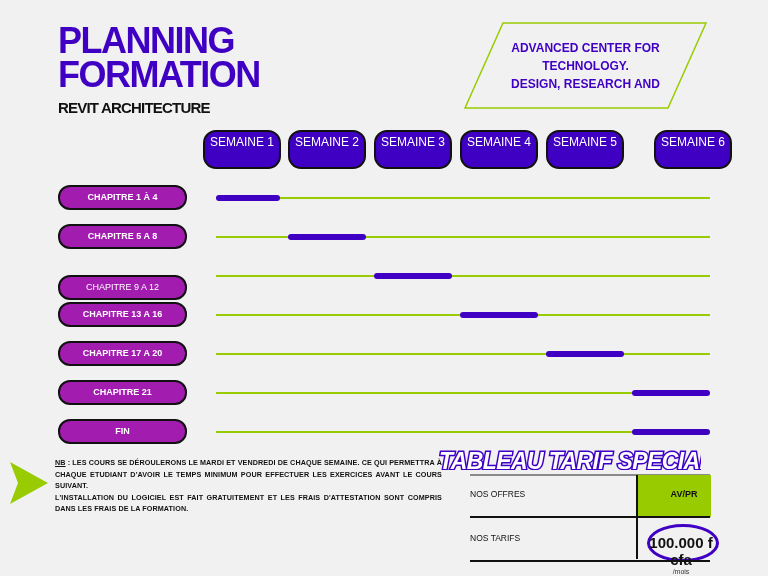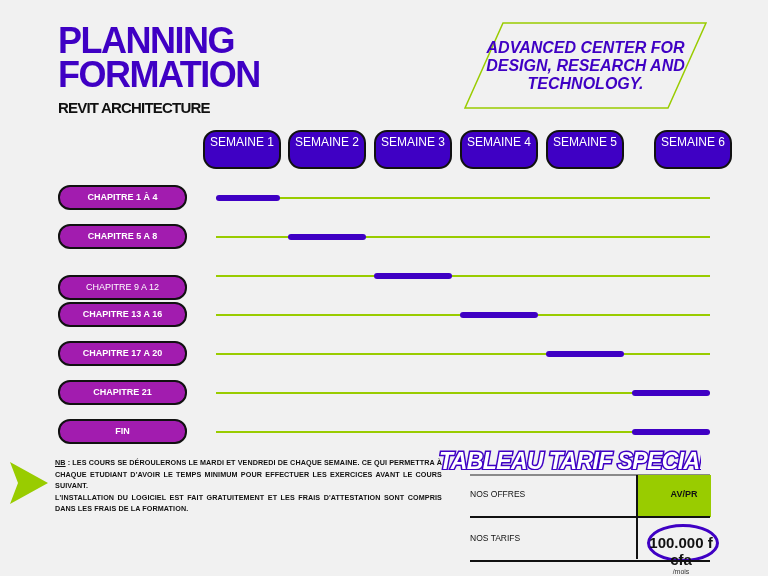--- a/index.html
+++ b/index.html
@@ -17,21 +17,21 @@
     .subtitle {
       position: absolute; left: 58px; top: 99px;
       color: #111; font-weight: 700; font-size: 15px; letter-spacing: -0.8px;
     }
     .center-box {
       position: absolute; left: 463px; top: 22px; width: 245px; height: 87px;
     }
     .center-box svg { position: absolute; left: 0; top: 0; }
     .center-box .txt {
       position: absolute; left: 0; top: 17px; width: 245px; text-align: center;
-      color: #3f00c4; font-weight: 700; font-size: 16px; line-height: 18px; font-style: italic;
+      color: #3f00c4; font-weight: 700; font-size: 12px; line-height: 18px;
     }
     .weeks { position: absolute; left: 203px; top: 130px; }
     .week {
       position: absolute; top: 0; width: 78px; height: 39px;
       background: #3f00c4; border: 2px solid #111; border-radius: 13px;
       color: #fff; font-size: 12px; text-align: center; line-height: 21px;
     }
     .chap {
       position: absolute; left: 58px; width: 129px; height: 25px;
       background: #a21caf; border: 2px solid #111; border-radius: 12px;
@@ -81,22 +81,22 @@
   <div>FORMATION</div>
 </div>
 <div class="subtitle">REVIT ARCHITECTURE</div>
 
 <div class="center-box">
   <svg width="245" height="87">
     <polygon points="40,1 243,1 205,86 2,86" fill="none" stroke="#99cc00" stroke-width="1.5"></polygon>
   </svg>
   <div class="txt">
     <div>ADVANCED CENTER FOR</div>
+    <div>TECHNOLOGY.</div>
     <div>DESIGN, RESEARCH AND</div>
-    <div>TECHNOLOGY.</div>
   </div>
 </div>
 
 <div class="weeks">
   <div class="week" style="left:0px">SEMAINE 1</div>
   <div class="week" style="left:85px">SEMAINE 2</div>
   <div class="week" style="left:171px">SEMAINE 3</div>
   <div class="week" style="left:257px">SEMAINE 4</div>
   <div class="week" style="left:343px">SEMAINE 5</div>
   <div class="week" style="left:451px">SEMAINE 6</div>

